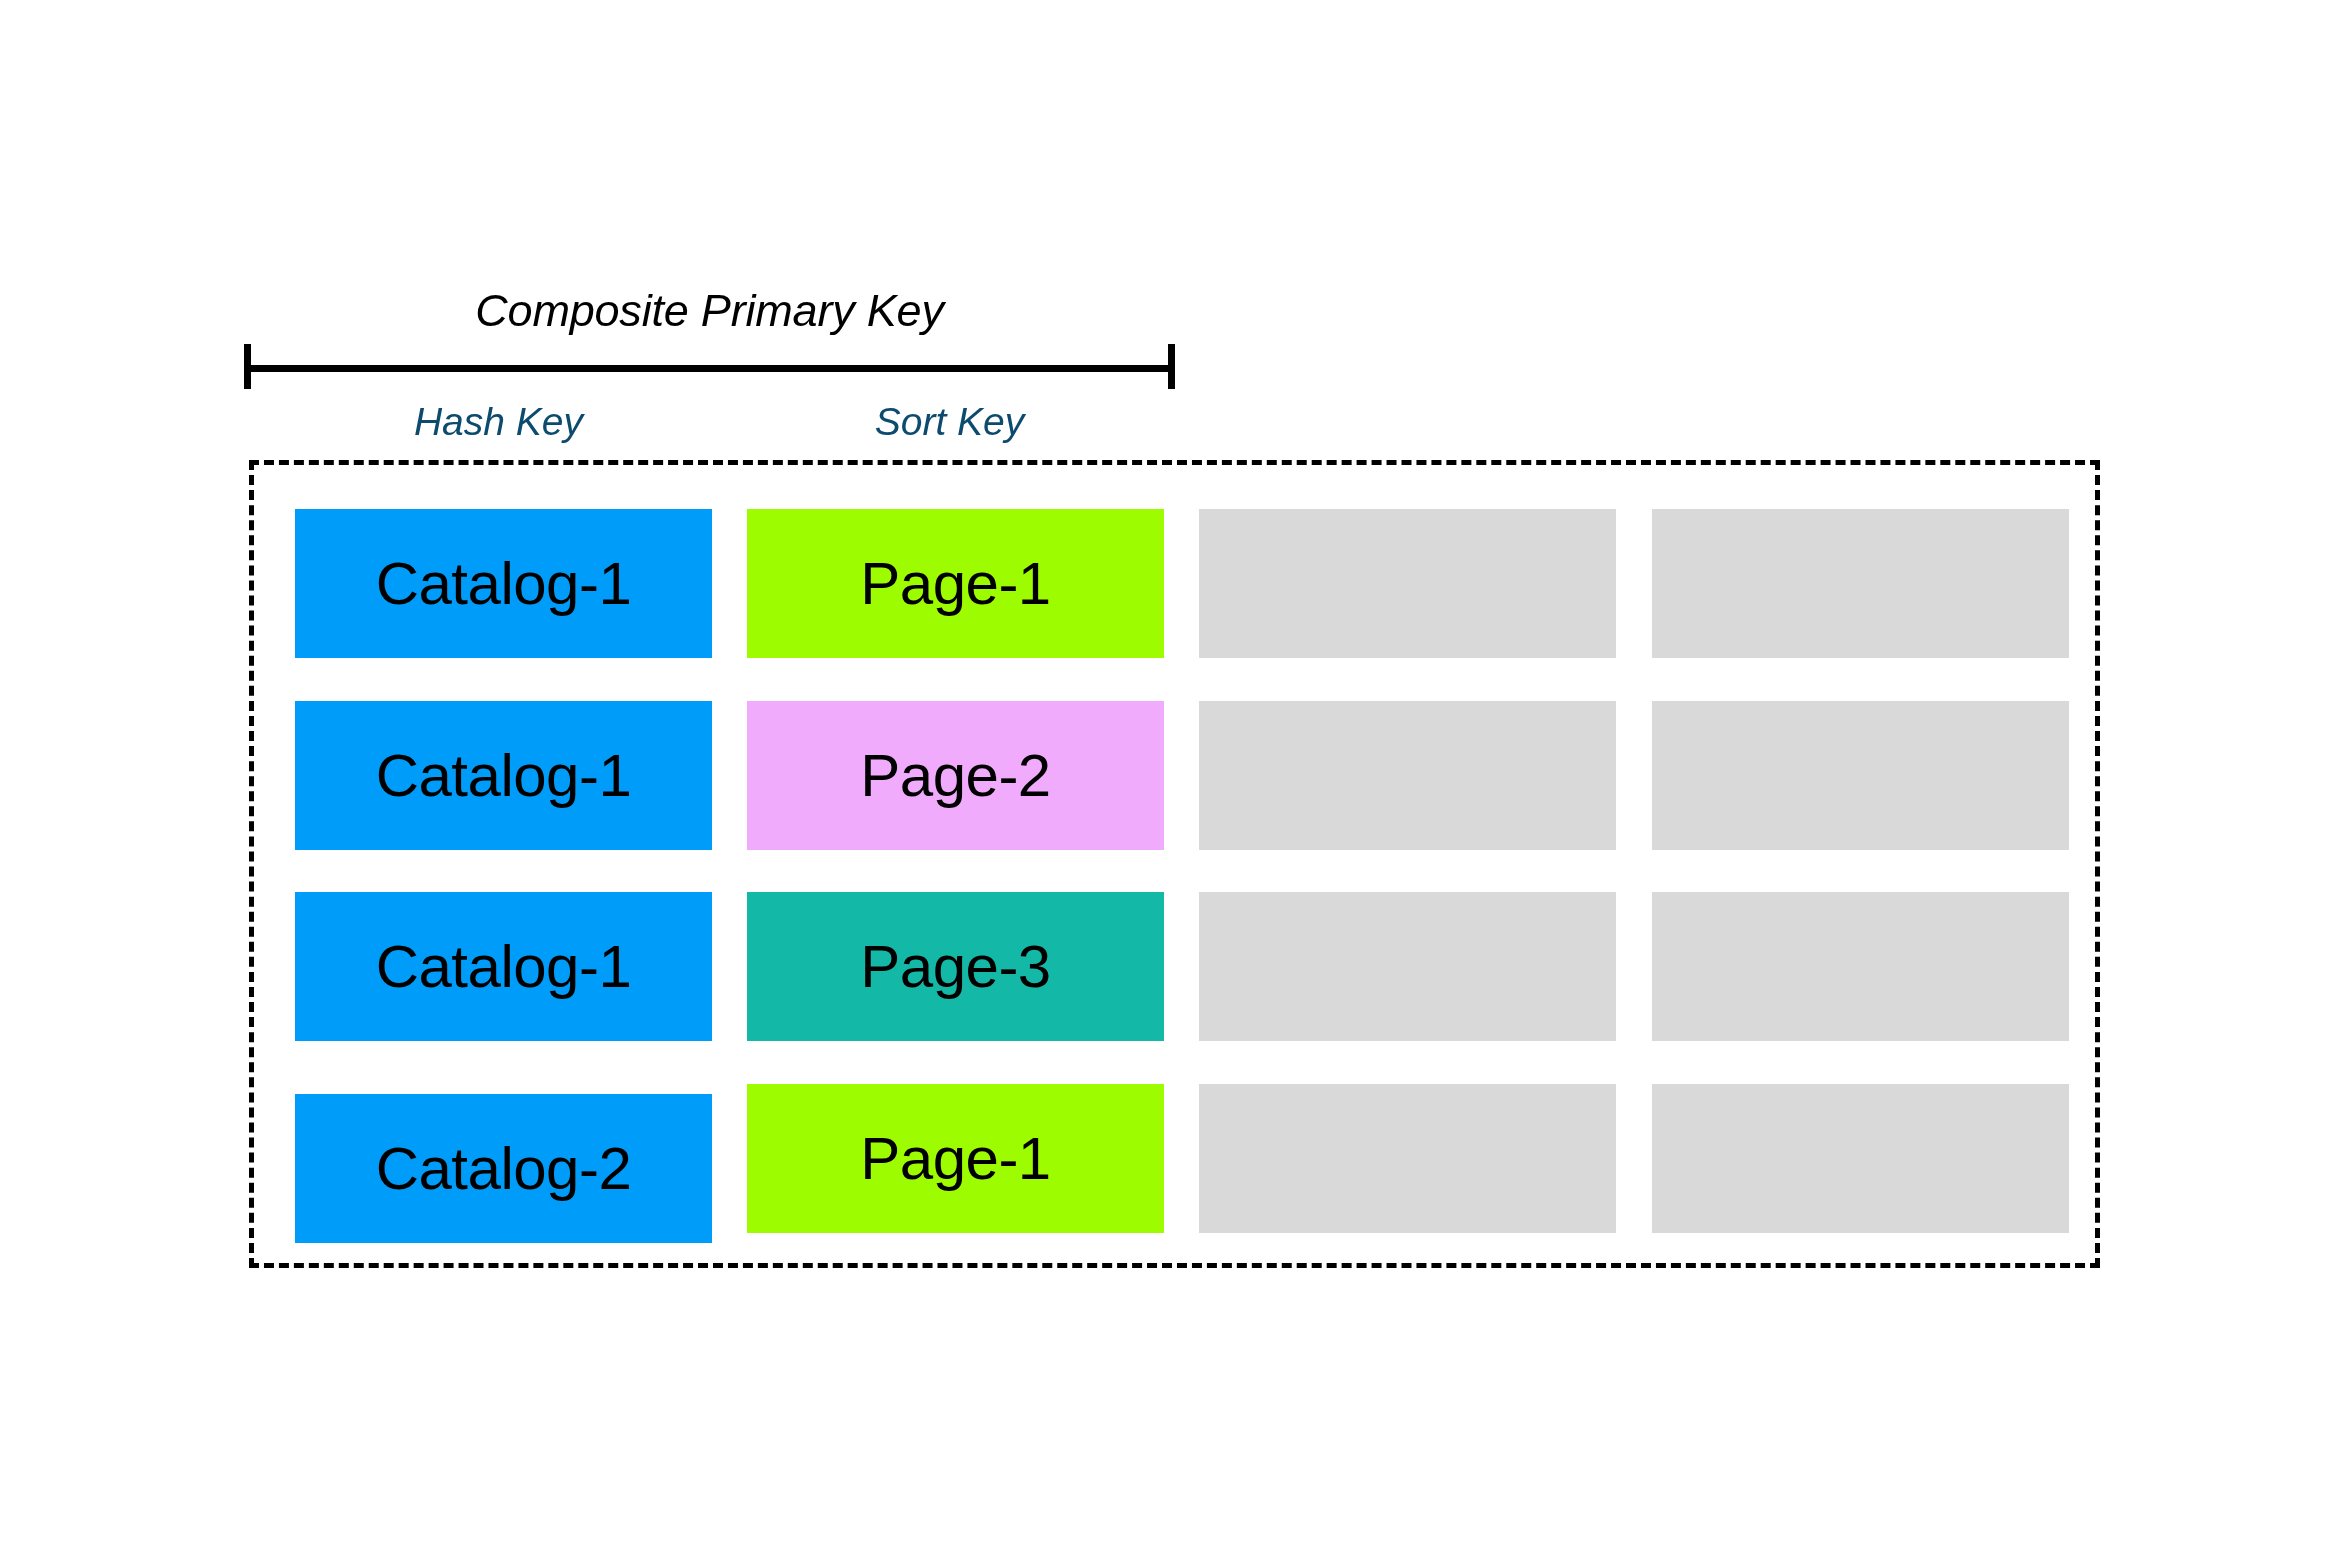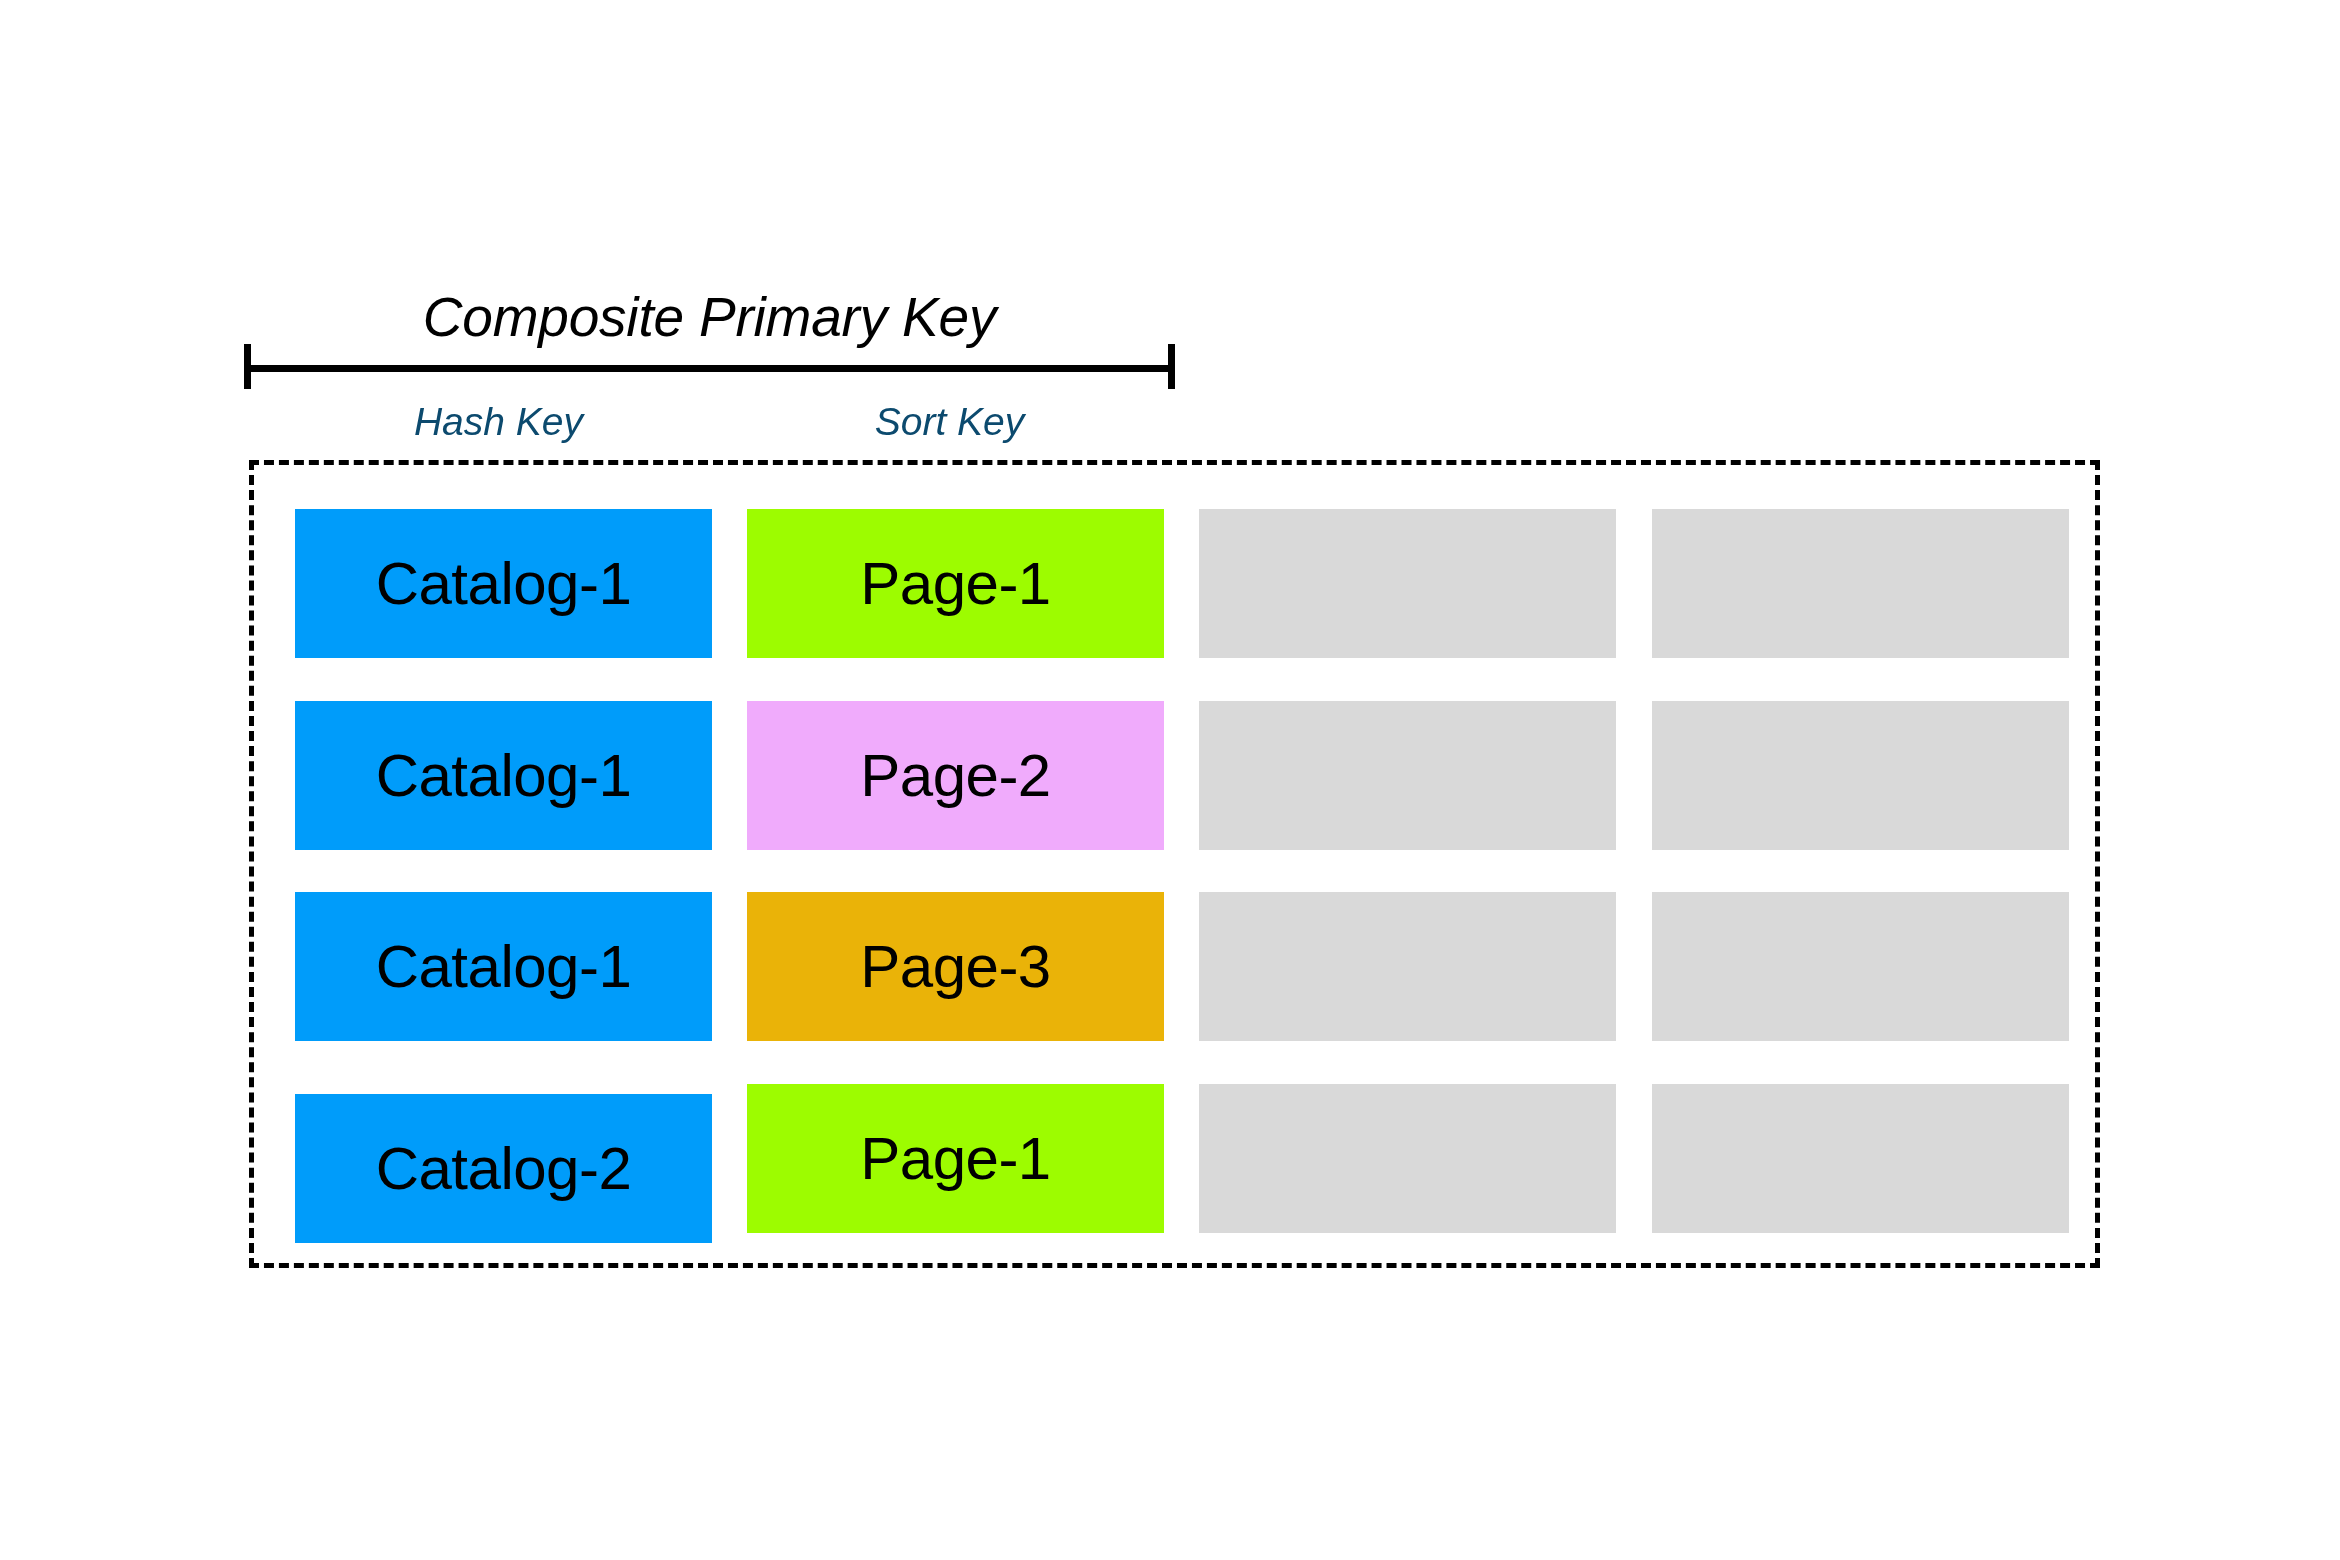--- a/index.html
+++ b/index.html
@@ -29,21 +29,21 @@
     pointer-events: none;
   }
 
   .bracket-title {
     position: absolute;
     left: 244px;
     top: 285px;
     width: 931px;
     text-align: center;
     font-style: italic;
-    font-size: 55px;
+    font-size: 45px;
     font-stretch: condensed;
     color: #000000;
     letter-spacing: -0.2px;
     white-space: nowrap;
   }
 
   .bracket-line {
     position: absolute;
     left: 244px;
     top: 365px;
@@ -177,21 +177,21 @@
         </div>
         <div class="cell c3" style="background: rgb(217, 217, 217);">
           <span class="cell-text"></span>
         </div>
       </div>
 
       <div class="grid-row r2">
         <div class="cell c0" style="background: rgb(0, 156, 250);">
           <span class="cell-text">Catalog-1</span>
         </div>
-        <div class="cell c1" style="background: #eab308;">
+        <div class="cell c1" style="background: #14b8a6;">
           <span class="cell-text">Page-3</span>
         </div>
         <div class="cell c2" style="background: rgb(217, 217, 217);">
           <span class="cell-text"></span>
         </div>
         <div class="cell c3" style="background: rgb(217, 217, 217);">
           <span class="cell-text"></span>
         </div>
       </div>
 

